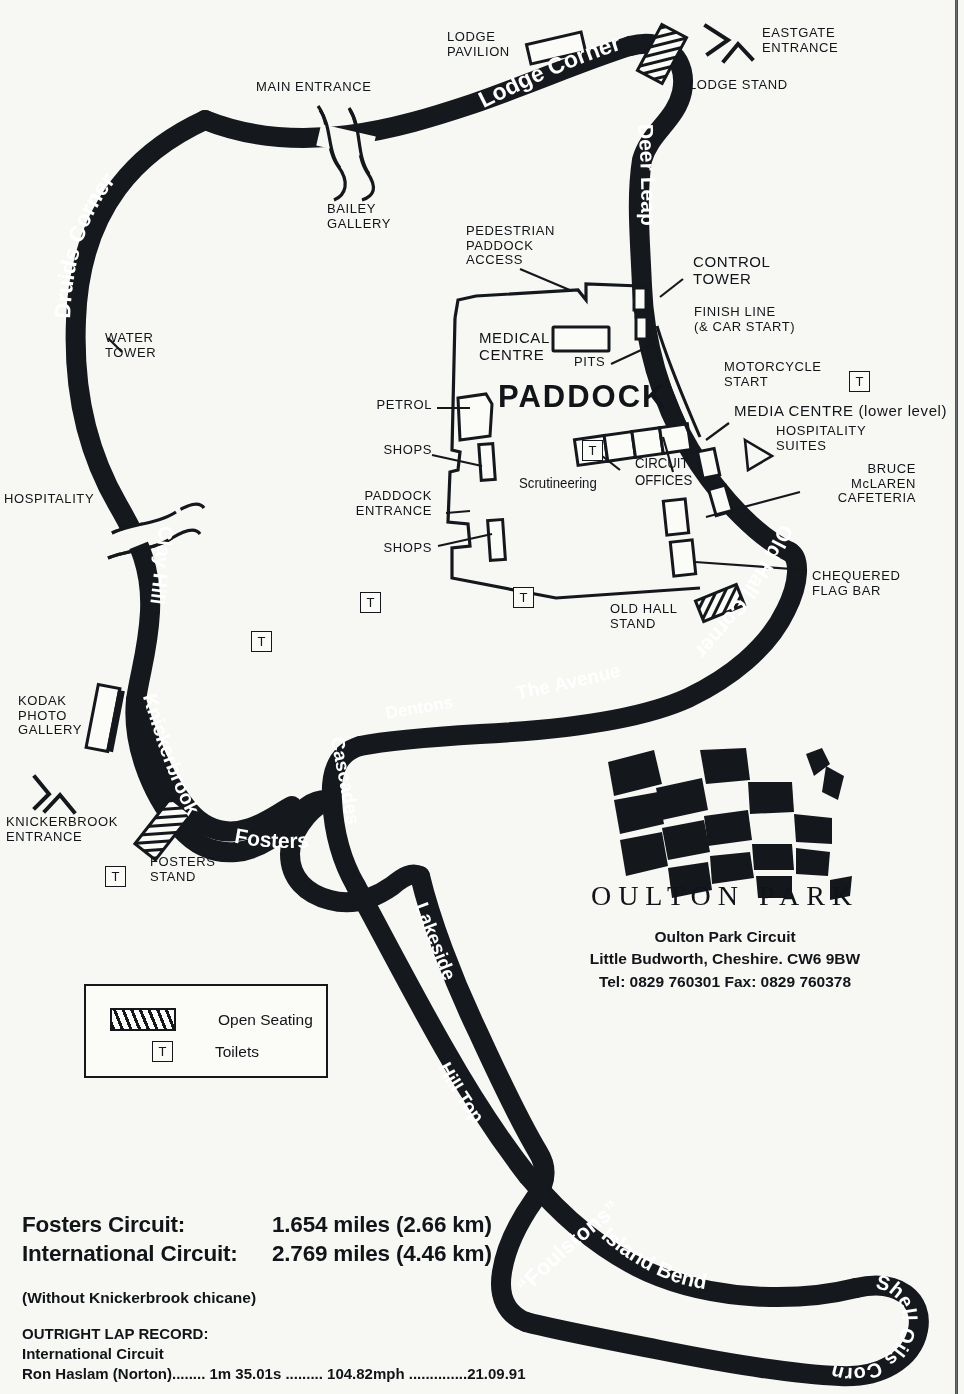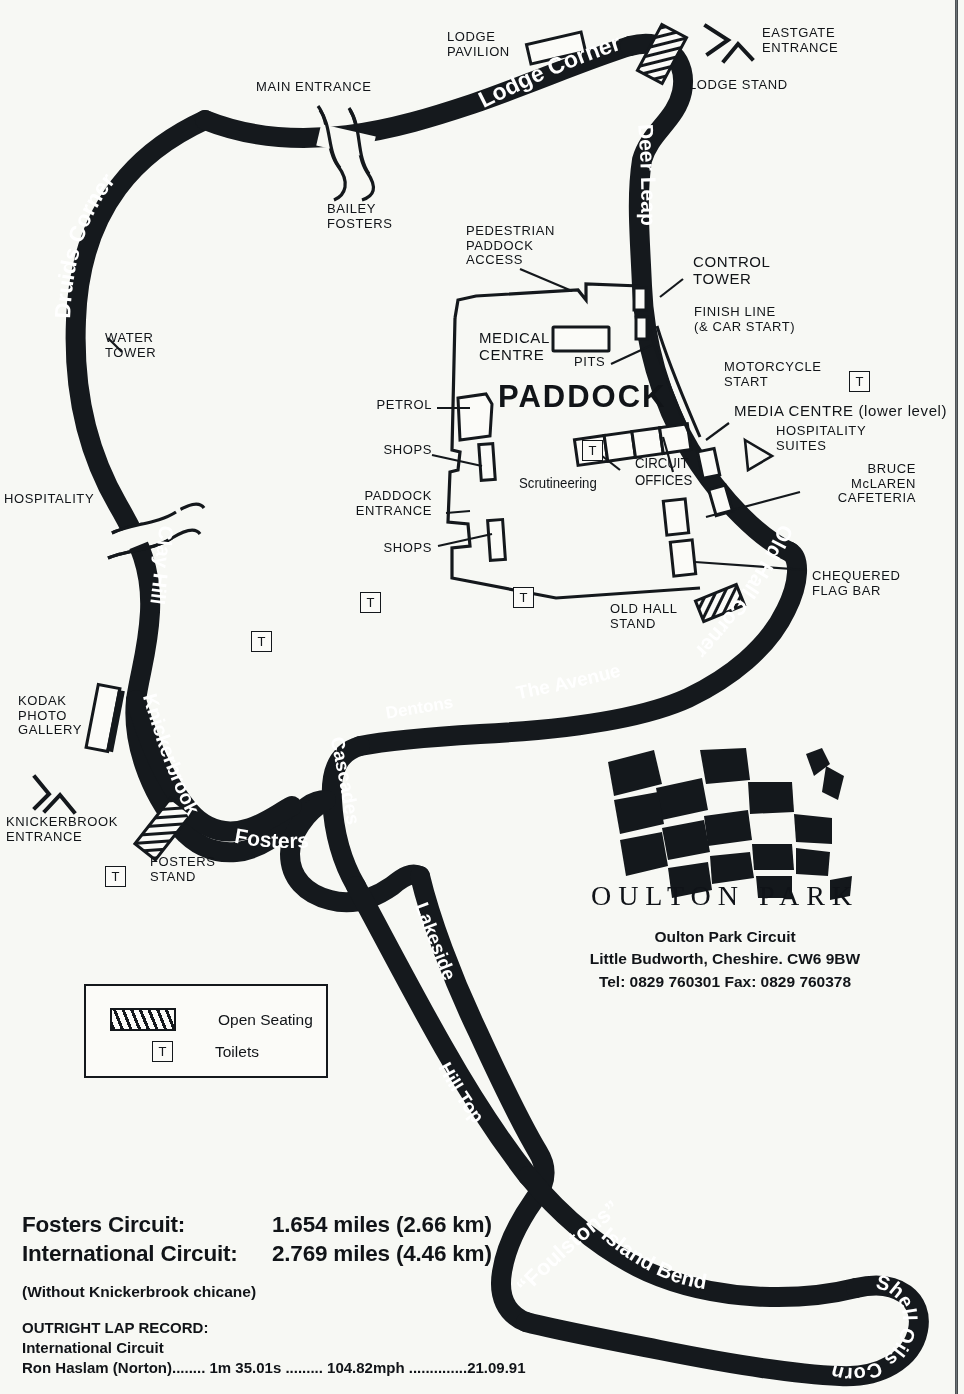--- a/index.html
+++ b/index.html
@@ -69,21 +69,21 @@
   #brand .addr{
     margin-top:14px;font-size:15.5px;font-weight:700;color:#111418;line-height:1.45;
     font-family:"Liberation Sans",sans-serif;
   }
 
   
   #stats{position:absolute;left:22px;top:1212px;width:520px;color:#111418;}
   #stats .srow{display:flex;align-items:flex-end;margin-bottom:3px;}
   #stats .sname{font-size:22.5px;font-weight:700;width:250px;letter-spacing:-.2px;}
   #stats .sval{font-size:22.5px;font-weight:700;letter-spacing:-.2px;}
-  #stats .snote{font-size:15.5px;font-weight:700;margin-top:16px;}
+  #stats .snote{font-size:15.5px;font-weight:700;margin-top:22px;}
   #stats .rec{margin-top:17px;font-size:15px;font-weight:700;line-height:1.33;}
   #stats .rec .recline{display:block;}
 </style>
 </head>
 <body>
 
 <div id="page">
 
   <div id="scan-edge"></div>
 
@@ -311,21 +311,21 @@
         <path d="M 206 6 L 222 0 L 230 16 L 214 28 Z"></path>
         <path d="M 226 18 L 244 28 L 238 52 L 222 44 Z"></path>
       </g>
     </g>
   </svg>
 
   <div class="lbl caps" style="left:447px;top:30px;">LODGE
 PAVILION</div>
   <div class="lbl caps" style="left:256px;top:80px;">MAIN ENTRANCE</div>
   <div class="lbl caps" style="left:327px;top:202px;">BAILEY
-FOSTERS</div>
+GALLERY</div>
   <div class="lbl caps" style="left:762px;top:26px;">EASTGATE
 ENTRANCE</div>
   <div class="lbl caps" style="left:689px;top:78px;">LODGE STAND</div>
 
   <div class="lbl caps" style="left:466px;top:224px;">PEDESTRIAN
 PADDOCK
 ACCESS</div>
   <div class="lbl caps sm" style="left:693px;top:254px;">CONTROL
 TOWER</div>
   <div class="lbl caps" style="left:694px;top:305px;">FINISH LINE

